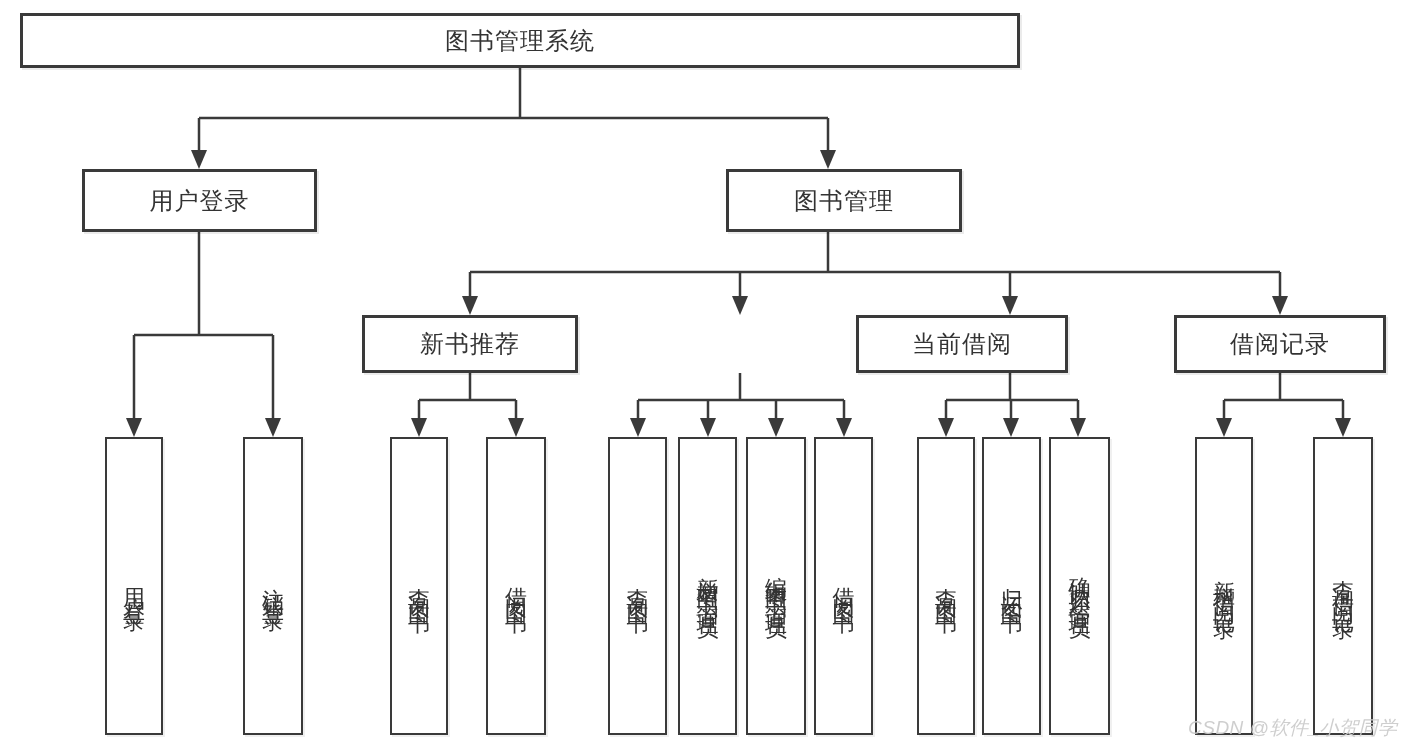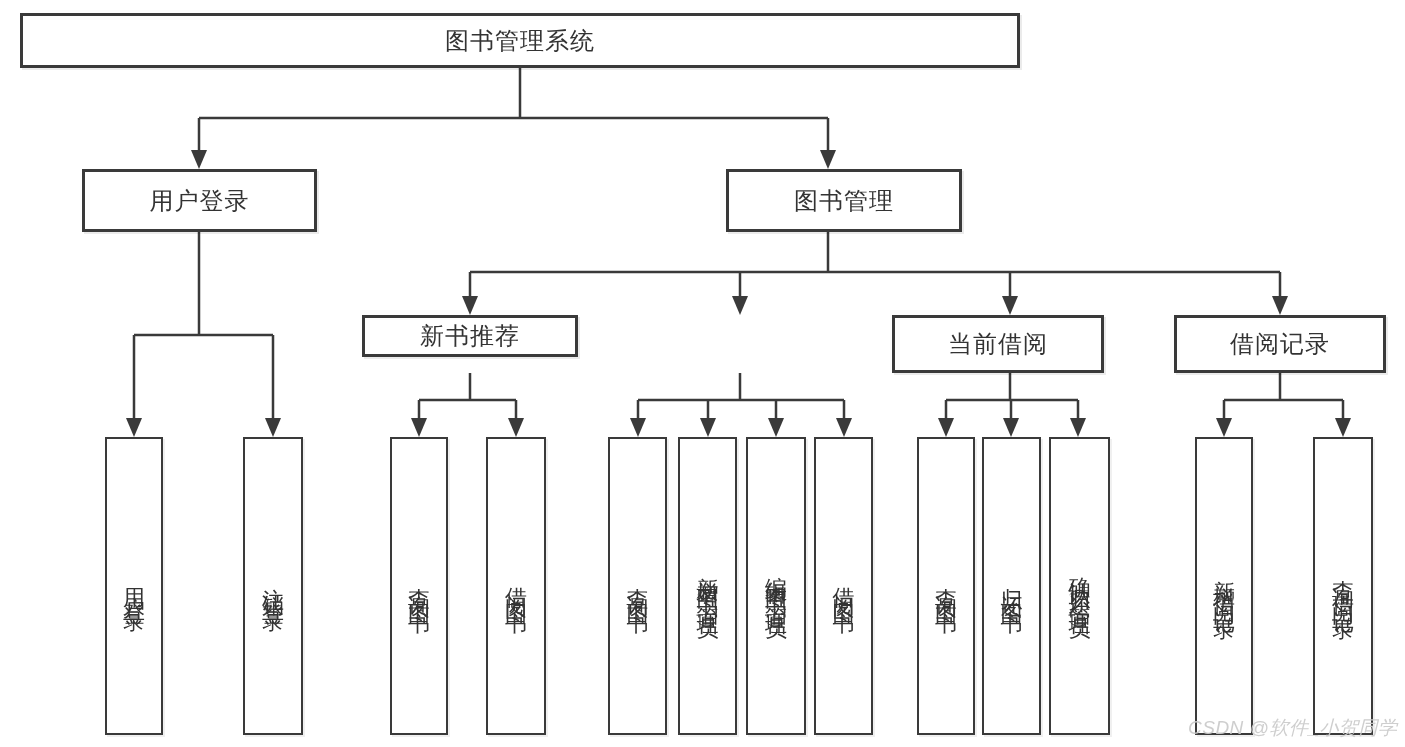--- a/index.html
+++ b/index.html
@@ -98,22 +98,22 @@
       <polygon points="1216,418 1232,418 1224,437"></polygon>
       <polygon points="1335,418 1351,418 1343,437"></polygon>
     </g>
   </svg>
 
   <div class="node hbox" style="left:20px; top:13px; width:1000px; height:55px;">图书管理系统</div>
 
   <div class="node hbox" style="left:82px; top:169px; width:235px; height:63px;">用户登录</div>
   <div class="node hbox" style="left:710px; top:169px; width:236px; height:63px;margin-left:16px;">图书管理</div>
 
-  <div class="node hbox" style="left:362px; top:315px; width:216px; height:42px;">新书推荐</div>
-  <div class="node hbox" style="left:892px; top:315px; width:212px; height:58px;">当前借阅</div>
+  <div class="node hbox" style="left:362px; top:315px; width:216px; height:58px;">新书推荐</div>
+  <div class="node hbox" style="left:856px; top:315px; width:212px; height:58px;">当前借阅</div>
   <div class="node hbox" style="left:1174px; top:315px; width:212px; height:58px;">借阅记录</div>
 
   <div class="node vbox" style="left:105px; top:437px; width:58px; height:298px;">
     <span class="vtext">用户登录</span>
   </div>
   <div class="node vbox" style="left:243px; top:437px; width:60px; height:298px;">
     <span class="vtext">注销登录</span>
   </div>
 
   <div class="node vbox" style="left:390px; top:437px; width:58px; height:298px;">

